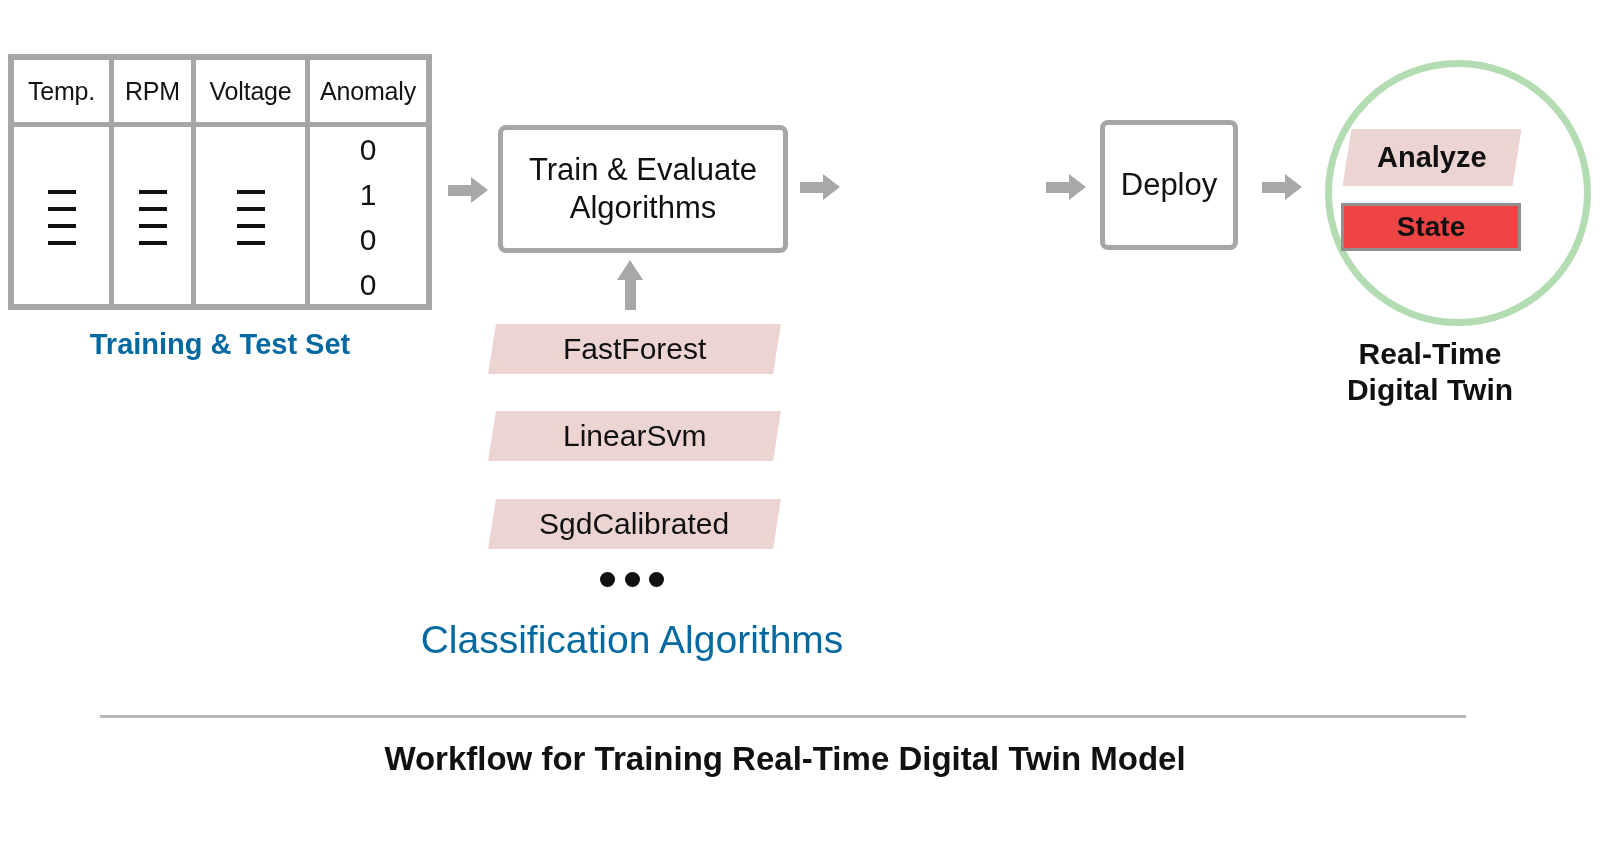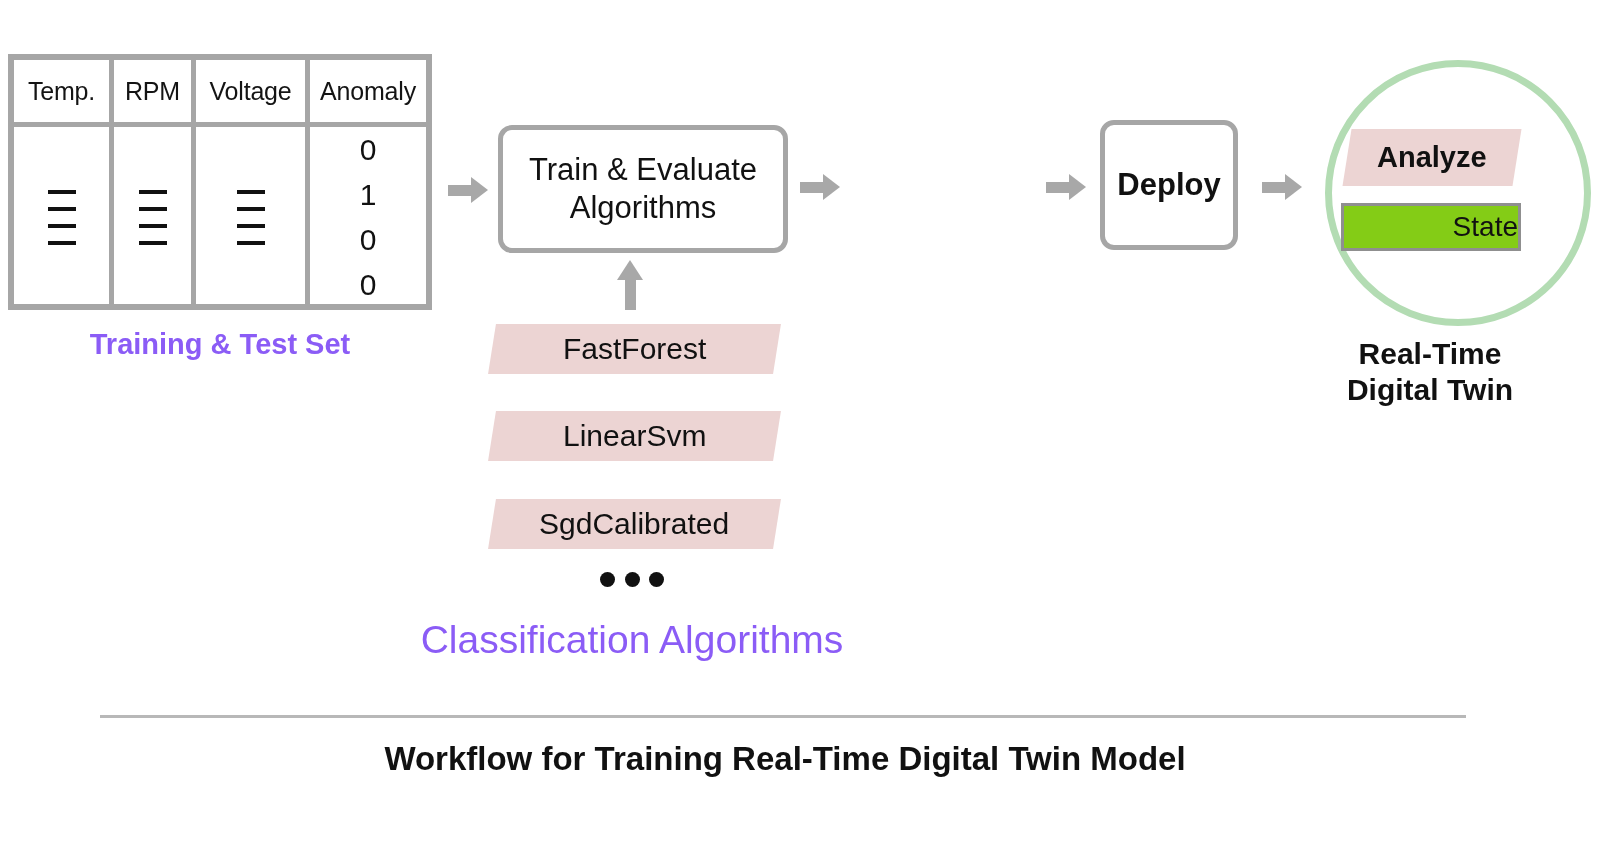--- a/index.html
+++ b/index.html
@@ -80,49 +80,49 @@
   }
   .anom-val {
     font-size: 30px;
     line-height: 32px;
     color: #111111;
   }
   .caption-below {
     position: absolute;
     font-size: 29px;
     font-weight: bold;
-    color: #8b5cf6;
+    color: #0369a1;
     text-align: center;
     white-space: nowrap;
   }
   #training-caption {
     left: 8px;
     top: 328px;
     width: 424px;
   }
 
   
   .proc-box {
     position: absolute;
     box-sizing: border-box;
     border: 5px solid #a6a6a6;
-    border-radius: 14px;
+    border-radius: 8px;
     background: #ffffff;
     display: flex;
     align-items: center;
     justify-content: center;
     text-align: center;
     font-size: 31px;
     line-height: 1.22;
     color: #111111;
     padding: 4px 10px;
   }
   #box-train  { left: 498px; top: 125px; width: 290px; height: 128px; }
   #box-select { left: 852px; top: 123px; width: 182px; height: 128px; }
-  #box-deploy { left: 1100px; top: 120px; width: 138px; height: 130px; font-weight: bold; }
+  #box-deploy { left: 1100px; top: 120px; width: 138px; height: 130px; }
 
   
   .arrow-right {
     position: absolute;
     width: 40px;
     height: 26px;
   }
   .arrow-right .shaft {
     position: absolute;
     left: 0;
@@ -245,26 +245,27 @@
     font-weight: bold;
   }
   #state-box {
     position: absolute;
     left: 1341px;
     top: 203px;
     width: 180px;
     height: 48px;
     border: 3px solid #8f8f8f;
     box-sizing: border-box;
-    background: #84cc16;
-    display: flex;
-    align-items: center;
-    justify-content: flex-end;
+    background: #ef4444;
+    display: flex;
+    align-items: center;
+    justify-content: center;
     font-size: 28px;
     color: #111111;
+    font-weight: bold;
   }
   #twin-caption {
     position: absolute;
     left: 1280px;
     top: 336px;
     width: 300px;
     text-align: center;
     font-size: 30px;
     line-height: 36px;
     font-weight: bold;

